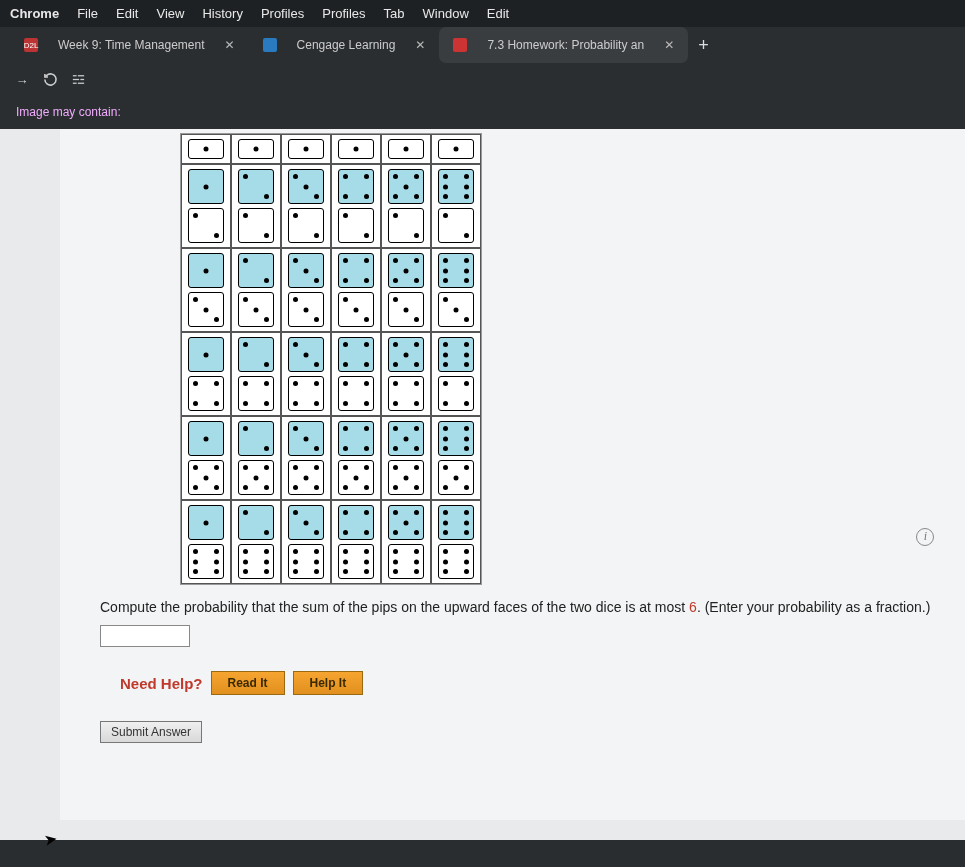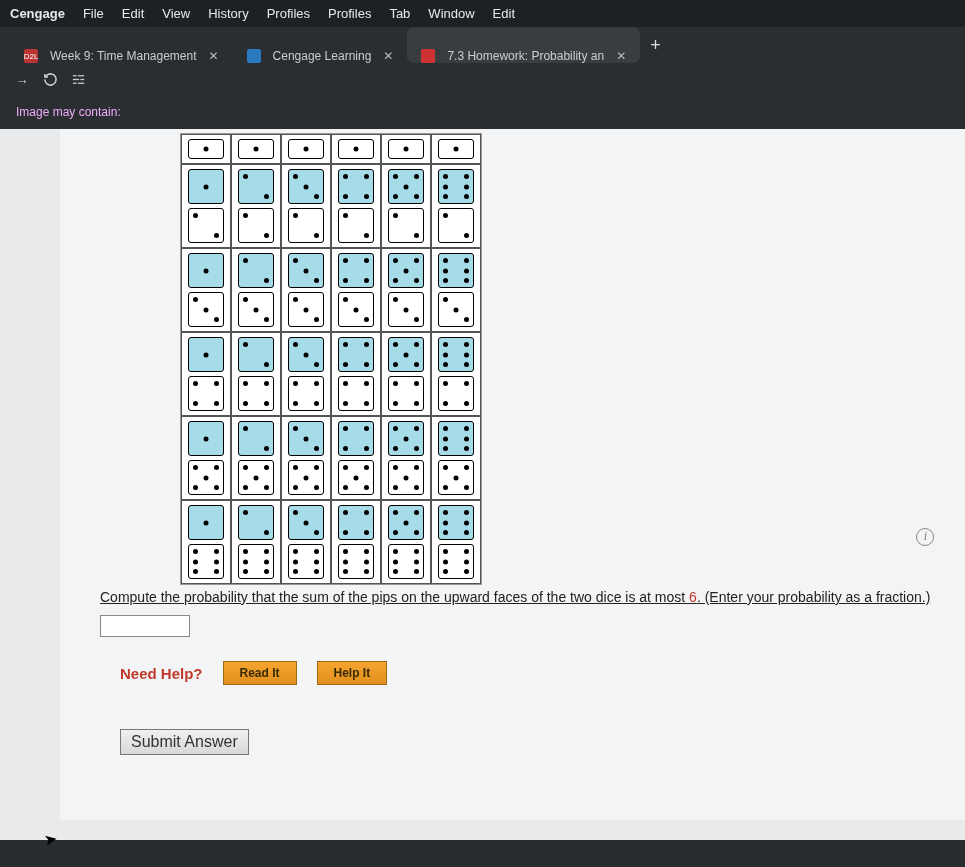--- a/index.html
+++ b/index.html
@@ -25,22 +25,22 @@
     display: flex;
     align-items: center;
     background: #2b2e31;
     padding: 0 10px;
     height: 36px;
     font-size: 12px;
     color: #ccc;
   }
   .tab {
     display: flex;
-    align-items: flex-end;
-    gap: 12px;
+    align-items: center;
+    gap: 20px;
     padding: 0 14px;
     height: 100%;
     max-width: 260px;
     white-space: nowrap;
     overflow: hidden;
     text-overflow: ellipsis;
   }
   .tab.active { background: #3a3d40; border-radius: 7px; }
   .tab .favicon { width: 14px; height: 14px; flex: 0 0 14px; border-radius: 2px; }
   .tab .close { color: #bbb; font-size: 12px; }
@@ -125,75 +125,73 @@
     border: 1.5px solid #888;
     border-radius: 50%;
     align-items: center; justify-content: center;
     font-size: 12px; color: #777; font-style: italic;
     margin: 14px 0 8px 430px;
     font-family: Georgia, serif;
   }
   .question {
     font-size: 14px;
     color: #222;
-    margin: 4px 0 10px 0;
-    text-decoration: underline;
+    margin: 14px 0 10px 0;
   }
   .question .hl { color: #c0392b; }
   .answer-input {
     width: 90px;
     height: 22px;
     border: 1px solid #888;
     background: #fff;
     margin-bottom: 24px;
   }
   .needhelp {
     display: flex;
     align-items: center;
-    gap: 20px;
-    margin: 0 0 44px 20px;
+    gap: 8px;
+    margin: 0 0 26px 20px;
   }
   .needhelp-label {
     color: #c0392b;
     font-weight: 700;
     font-size: 15px;
   }
   .help-btn {
     background: linear-gradient(#f6a531, #e18f1e);
     border: 1px solid #9a6a12;
     color: #3a2a00;
     font-size: 12px;
     font-weight: 700;
     padding: 4px 16px;
     cursor: pointer;
   }
   .submit-btn {
     background: linear-gradient(#f0f0f0, #d8d8d8);
     border: 1px solid #777;
     color: #333;
-    font-size: 16px;
+    font-size: 12px;
     padding: 3px 10px;
-    margin-left: 20px;
     cursor: pointer;
   }
   .cursor {
     position: absolute;
     left: 44px;
     top: 830px;
     font-size: 16px;
     color: #000;
     transform: rotate(-10deg);
     pointer-events: none;
   }
 </style>
 </head>
 <body>
 
 <div class="menubar">
-  <span class="app">Cengage</span>
+  <span class="app">Chrome</span>
   <span>File</span>
   <span>Edit</span>
   <span>View</span>
   <span>History</span>
   <span>Profiles</span>
   <span>Profiles</span>
   <span>Tab</span>
   <span>Window</span>
   <span>Edit</span>
 </div>

